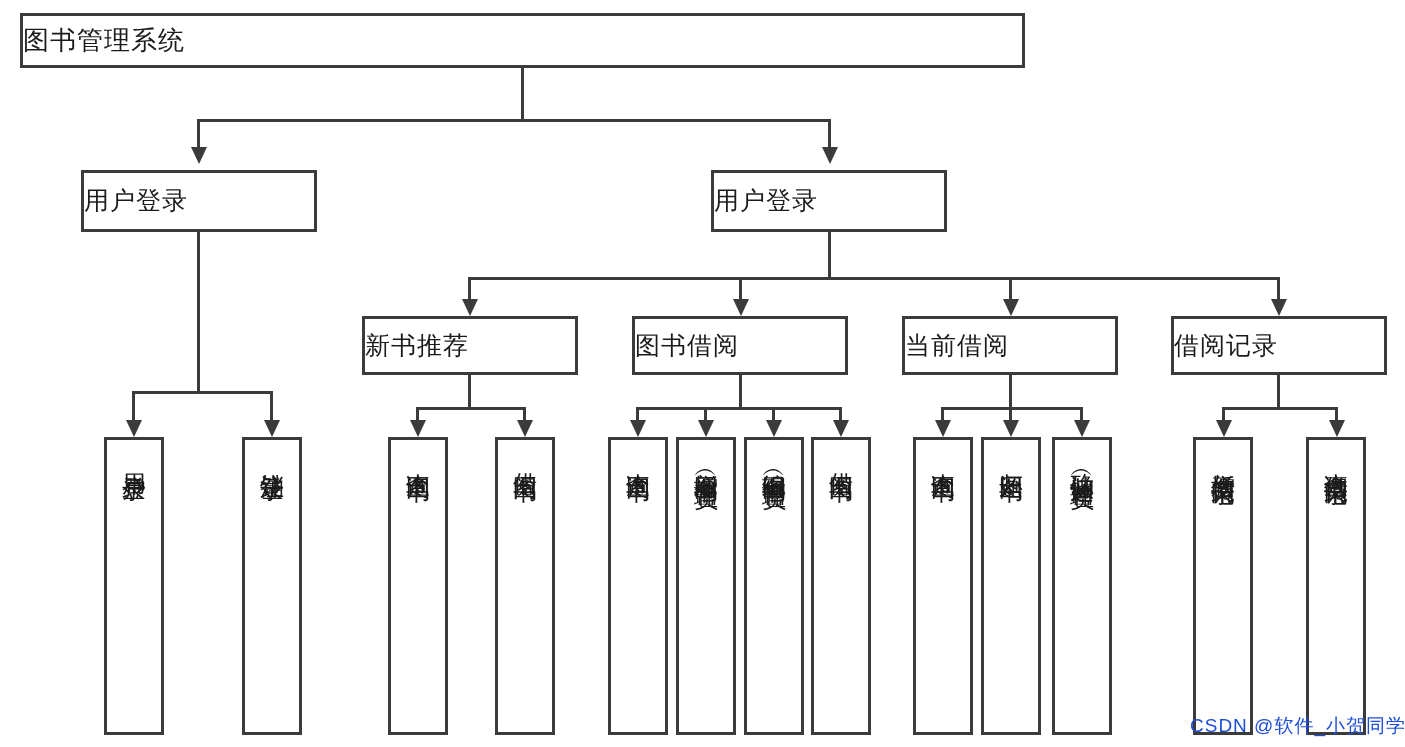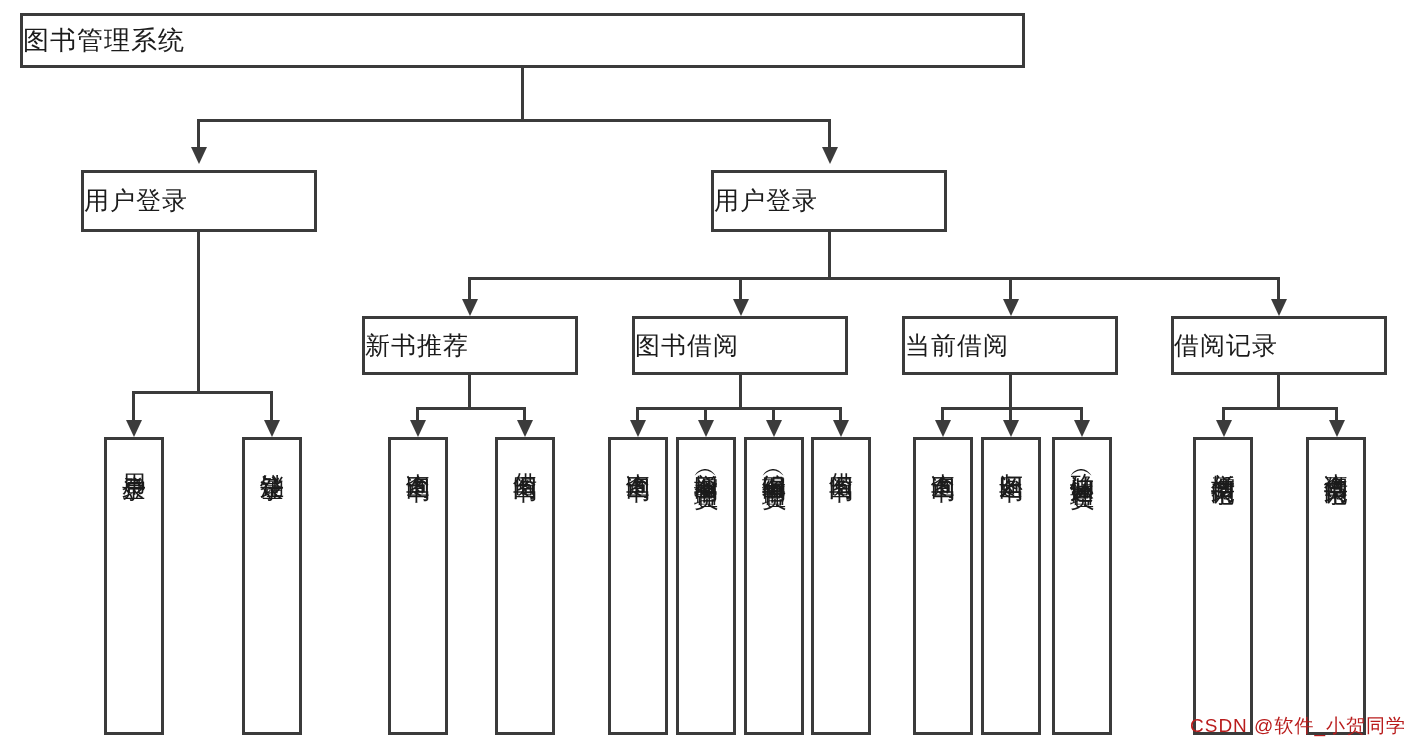--- a/index.html
+++ b/index.html
@@ -59,21 +59,21 @@
   .arrow {
     position: absolute;
     width: 0;
     height: 0;
     border-left: 8px solid transparent;
     border-right: 8px solid transparent;
     border-top: 17px solid #3b3b3b;
   }
   .watermark {
     position: absolute;
-    color: #b91c1c;
+    color: #1d4ed8;
     font-size: 19px;
     letter-spacing: 1px;
     white-space: nowrap;
     user-select: none;
   }
 </style>
 </head>
 <body>
 
 <div id="canvas">

